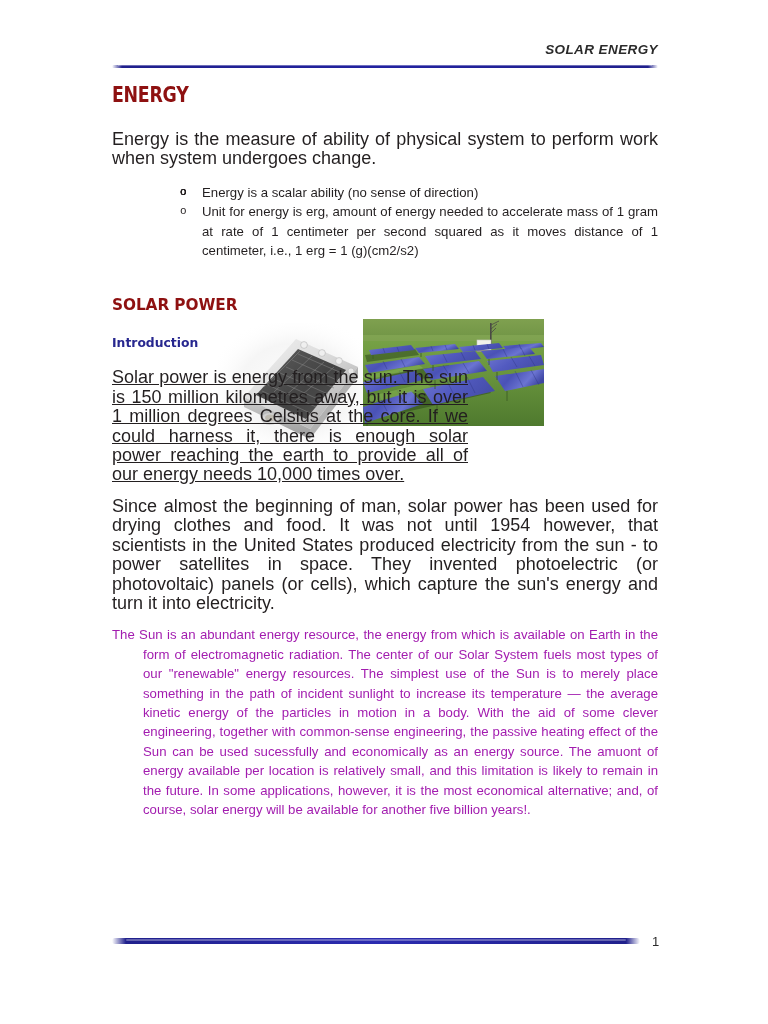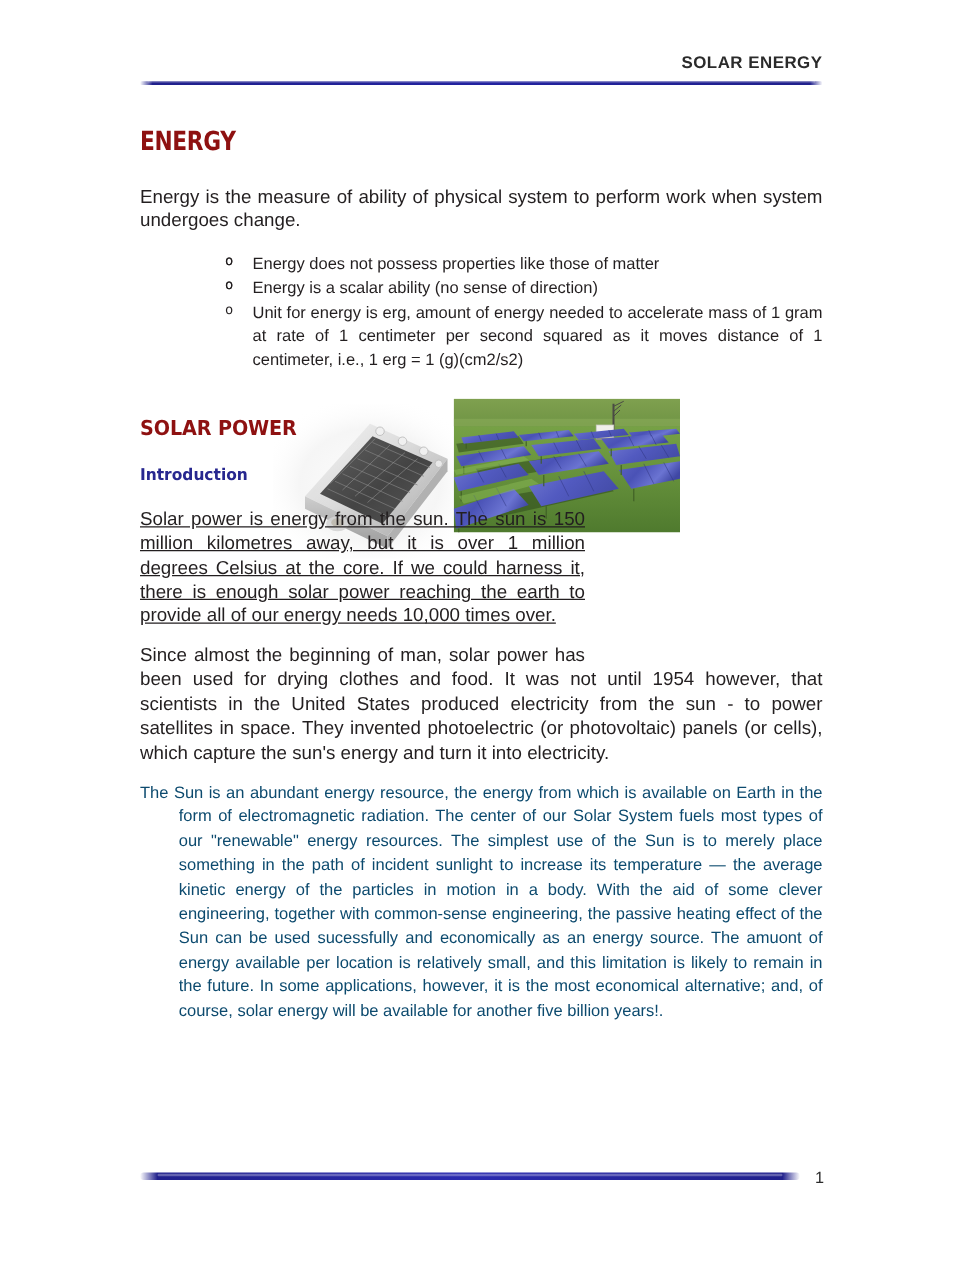--- a/index.html
+++ b/index.html
@@ -27,20 +27,21 @@
   .header {
     position: absolute;
     left: 112px;
     top: 42px;
     width: 546px;
   }
   .header-title {
     text-align: right;
     font-size: 13.5px;
     font-weight: bold;
+    font-style: italic;
     letter-spacing: 0.4px;
     color: #2b2b2b;
     line-height: 16px;
   }
   .rule-wrap {
     position: relative;
     height: 8px;
     margin-top: 5px;
   }
   .rule-thin {
@@ -104,21 +105,21 @@
     top: -4px;
     font-size: 13px;
     color: #2b2b2b;
     line-height: 16px;
   }
 
   
   .content {
     position: absolute;
     left: 112px;
-    top: 100px;
+    top: 82px;
     width: 546px;
   }
 
   h1.doc-h1 {
     margin: 0;
     font-family: "DejaVu Sans", sans-serif;
     font-size: 21px;
     font-weight: bold;
     font-stretch: condensed;
     letter-spacing: -0.3px;
@@ -146,21 +147,21 @@
     font-size: 13px;
     font-weight: bold;
     color: #27278f;
     line-height: 18px;
     transform: scaleX(0.95);
     transform-origin: left center;
   }
 
   p.body-text {
     margin: 0;
-    font-size: 15px;
+    font-size: 18px;
     line-height: 19.4px;
     text-align: justify;
     color: #231f20;
     -webkit-hyphens: none;
     hyphens: none;
   }
 
   .spacer-1 { height: 22px; }
   .spacer-2 { height: 14px; }
   .spacer-3 { height: 34px; }
@@ -225,21 +226,21 @@
     height: 112px;
     shape-outside: inset(0);
     margin: 0 0 2px 6px;
   }
 
   .para-hanging {
     margin: 0;
     font-size: 13.2px;
     line-height: 19.4px;
     text-align: justify;
-    color: #0c4a6e;
+    color: #a21caf;
     padding-left: 31px;
     text-indent: -31px;
   }
 
   .zindex-text { position: relative; z-index: 3; }
 </style>
 </head>
 <body>
 
 <div class="page">
@@ -319,21 +320,20 @@
     <p class="body-text">Energy is the measure of ability of physical system to perform work when system undergoes change.</p>
 
     <div class="spacer-2"></div>
 
     <ul class="bullets">
       <li>
         <span class="marker">o</span>
       </li>
       <li>
         <span class="marker">o</span>
-        <span>Energy does not possess properties like those of matter</span>
       </li>
       <li>
         <span class="marker">o</span>
       </li>
       <li>
         <span class="marker">o</span>
         <span>Energy is a scalar ability (no sense of direction)</span>
       </li>
       <li>
         <span class="marker">o</span>

